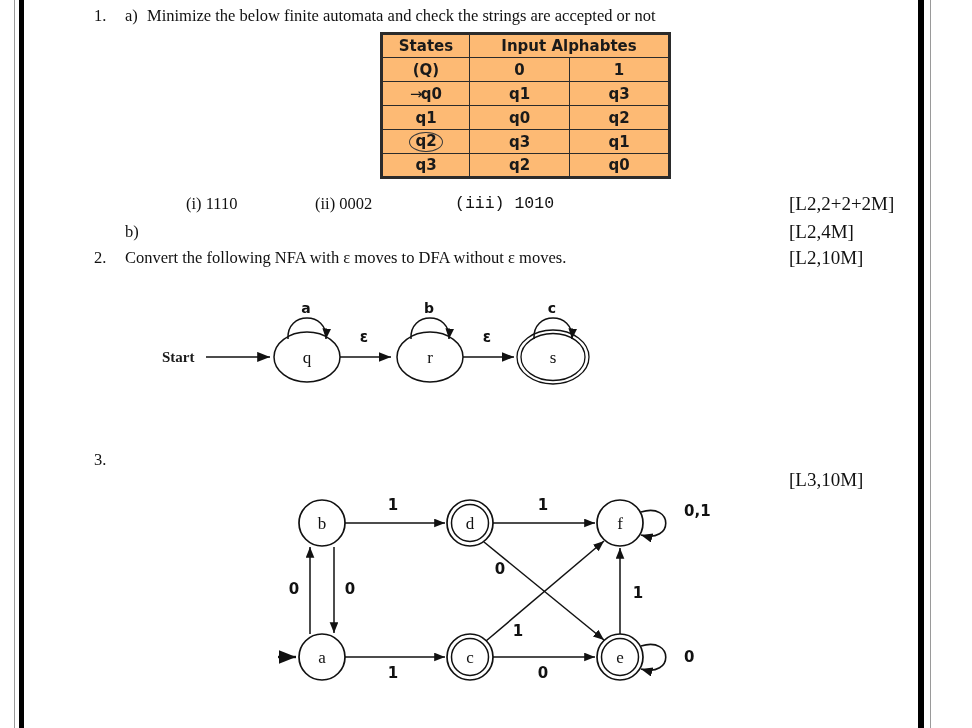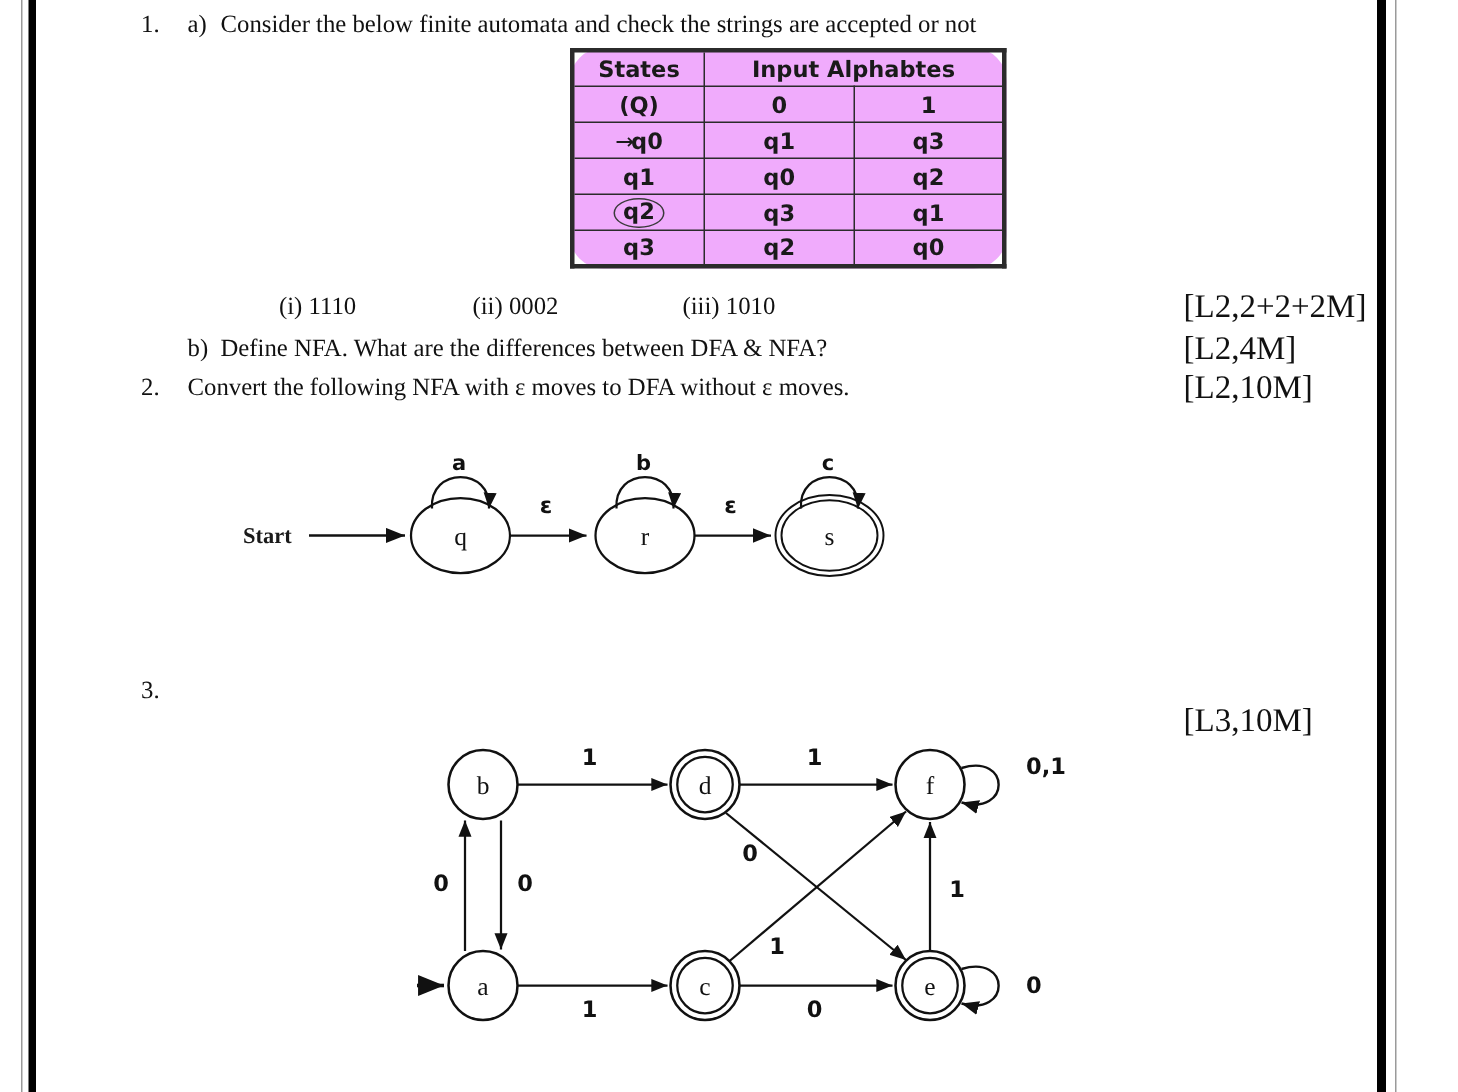--- a/index.html
+++ b/index.html
@@ -51,38 +51,37 @@
     position: absolute;
     font-family: "Liberation Serif", serif;
     font-size: 16.5px;
     line-height: 20px;
     text-align: left;
     color: #111;
   }
   .marks {
     position: absolute;
     font-family: "Liberation Serif", serif;
-    font-size: 22px;
+    font-size: 19px;
     line-height: 20px;
     white-space: nowrap;
     color: #111;
   }
   .strings-row span { display:inline-block; }
 
   
   .ttable {
     position: absolute;
     left: 380px;
     top: 32px;
     border-collapse: collapse;
     font-family: "DejaVu Sans", sans-serif;
     font-size: 15px;
     color: #1a1a1a;
-    background: #f0abfc;
-    border-radius: 22px;
+    background: #fdba74;
   }
   .ttable td, .ttable th {
     border: 1px solid #2b2b2b;
     text-align: center;
     font-weight: bold;
     padding: 1px 4px;
     height: 24px;
     box-sizing: border-box;
   }
   .ttable .outer-left   { border-left-width: 3px; }
@@ -132,21 +131,21 @@
 
   <div class="edge-bar left-thin"></div>
   <div class="edge-bar left"></div>
   <div class="edge-bar right"></div>
   <div class="edge-bar right-thin"></div>
 
   <div class="content">
 
     <div class="qnum" style="left:94px; top:6px;">1.</div>
     <div class="qline" style="left:125px; top:6px;">a)</div>
-    <div class="qline" style="left:147px; top:6px;">Consider the below finite automata and check the strings are accepted or not</div>
+    <div class="qline" style="left:147px; top:6px;">Minimize the below finite automata and check the strings are accepted or not</div>
 
     <table class="ttable">
       <tbody>
         <tr>
           <td class="col-state outer-left outer-top" rowspan="1">States</td>
           <td class="outer-top outer-right" colspan="2">Input Alphabtes</td>
         </tr>
         <tr>
           <td class="col-state outer-left">(Q)</td>
           <td class="col-sym">0</td>
@@ -184,28 +183,27 @@
     </table>
 
     <div class="qline strings-row" style="left:186px; top:194px;">
       <span>(i)</span>
       <span>1110</span>
     </div>
     <div class="qline strings-row" style="left:315px; top:194px;">
       <span>(ii)</span>
       <span>0002</span>
     </div>
-    <div class="qline strings-row" style="left:455px; top:194px;">
+    <div class="qline strings-row" style="left:455px; top:194px;font-family:Liberation Mono, monospace;">
       <span>(iii)</span>
       <span>1010</span>
     </div>
     <div class="marks" style="left:789px; top:194px;">[L2,2+2+2M]</div>
 
     <div class="qline" style="left:125px; top:222px;">b)</div>
-    <div class="qline" style="left:147px; top:222px;">Define NFA. What are the differences between DFA &amp; NFA?</div>
     <div class="marks" style="left:789px; top:222px;">[L2,4M]</div>
 
     <div class="qnum" style="left:94px; top:248px;">2.</div>
     <div class="qline" style="left:125px; top:248px;">Convert the following NFA with ε moves to DFA without ε moves.</div>
     <div class="marks" style="left:789px; top:248px;">[L2,10M]</div>
 
     <div class="diagram" style="left:160px; top:295px; width:460px; height:110px;">
       <svg width="460" height="110" viewBox="0 0 460 110">
         <defs>
           <marker id="ah" markerWidth="9" markerHeight="9" refX="8" refY="3.2" orient="auto" markerUnits="strokeWidth">

